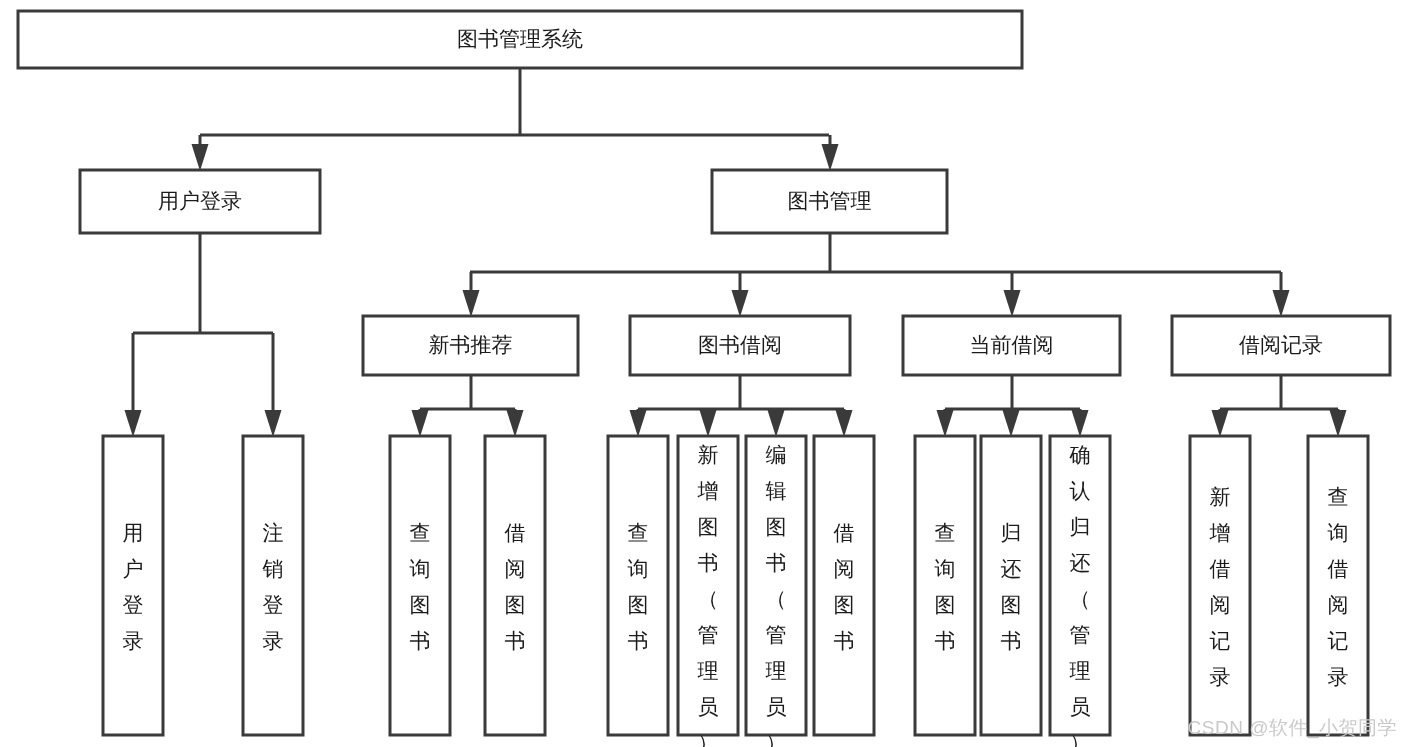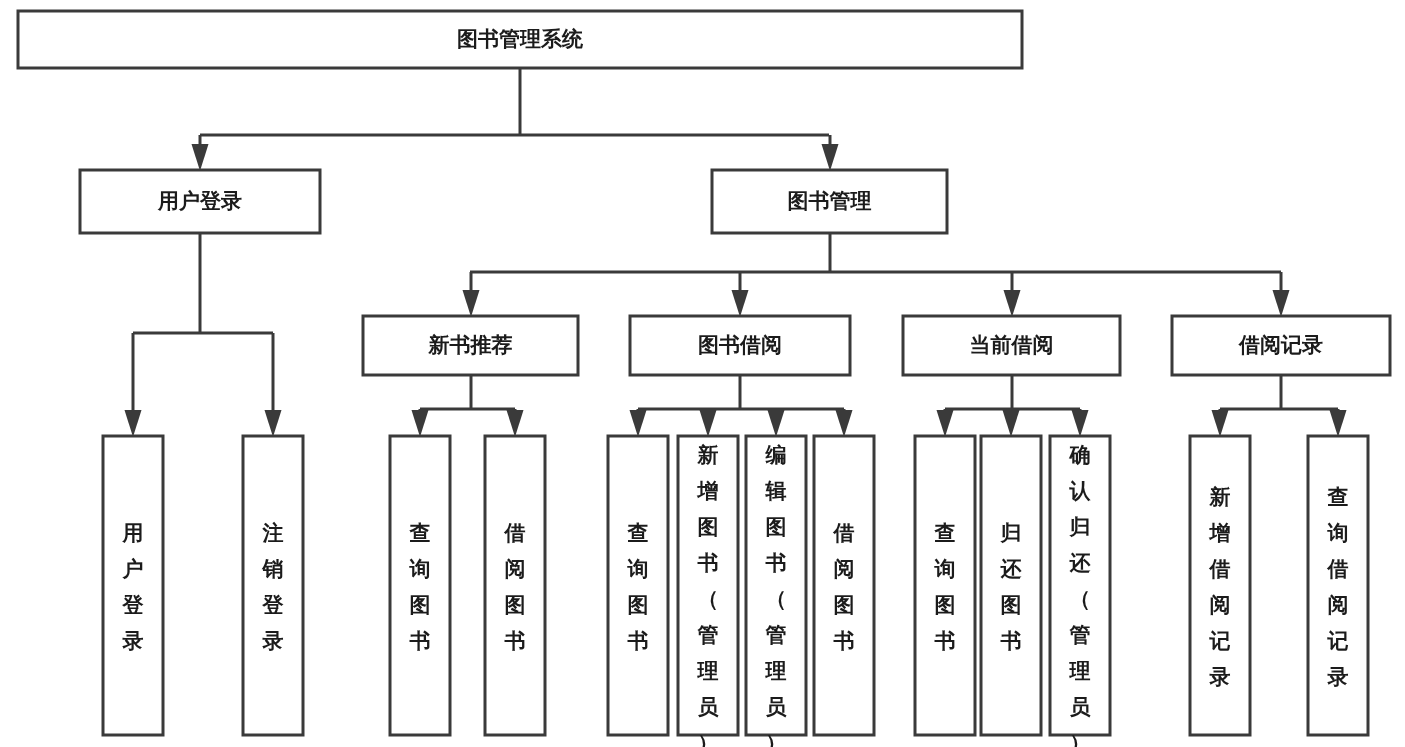--- a/index.html
+++ b/index.html
@@ -11,21 +11,20 @@
     width: 1405px;
     height: 747px;
     font-family: "Liberation Sans", "DejaVu Sans", sans-serif;
     overflow: hidden;
     position: relative;
   }
   #diagram-root {
     position: relative;
     width: 1405px;
     height: 747px;
-    font-weight: bold;
   }
   svg.diagram-svg {
     position: absolute;
     left: 0;
     top: 0;
     width: 1405px;
     height: 747px;
     display: block;
   }
   .node-box {
@@ -202,13 +201,14 @@
         <g>
           <rect x="1190" y="436" width="60" height="299" class="node-box"></rect>
           <text x="1220" y="503.5" class="node-label-v"><tspan x="1220" dy="0">新</tspan><tspan x="1220" dy="36">增</tspan><tspan x="1220" dy="36">借</tspan><tspan x="1220" dy="36">阅</tspan><tspan x="1220" dy="36">记</tspan><tspan x="1220" dy="36">录</tspan></text>
         </g>
         <g>
           <rect x="1308" y="436" width="60" height="299" class="node-box"></rect>
           <text x="1338" y="503.5" class="node-label-v"><tspan x="1338" dy="0">查</tspan><tspan x="1338" dy="36">询</tspan><tspan x="1338" dy="36">借</tspan><tspan x="1338" dy="36">阅</tspan><tspan x="1338" dy="36">记</tspan><tspan x="1338" dy="36">录</tspan></text>
         </g>
       </g>
   </svg>
+  <div class="watermark-text">CSDN @软件_小贺同学</div>
 </div>
 
 </body></html>

